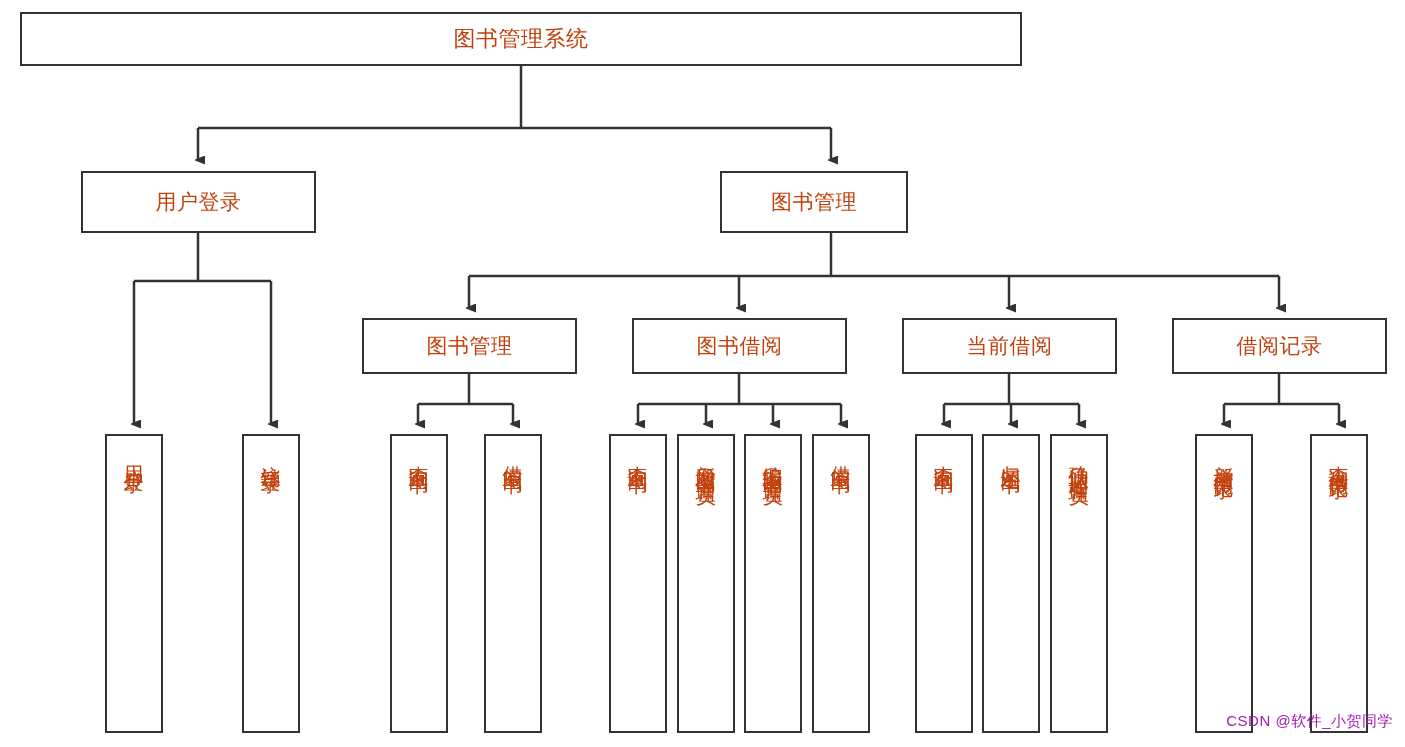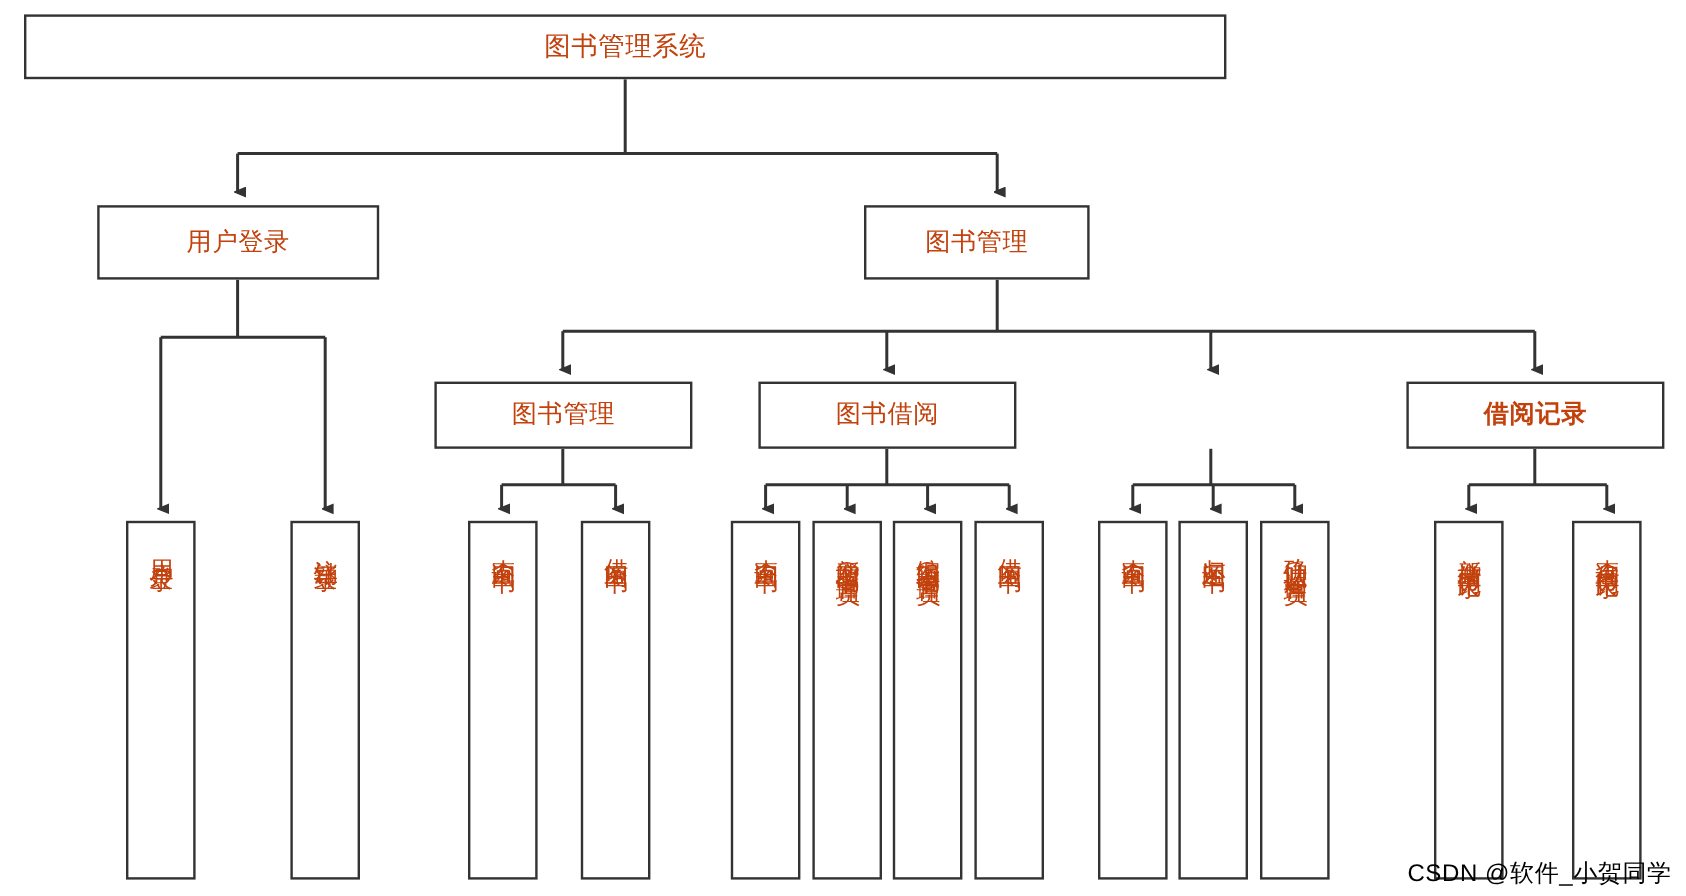--- a/index.html
+++ b/index.html
@@ -52,23 +52,23 @@
     writing-mode: vertical-rl;
     text-orientation: upright;
     font-size: 20px;
     letter-spacing: 3px;
     line-height: 1;
     white-space: nowrap;
   }
   .watermark {
     position: absolute;
     right: 12px;
-    bottom: 6px;
-    font-size: 20px;
-    color: #000000;
+    bottom: 16px;
+    font-size: 15px;
+    color: #a21caf;
     letter-spacing: 0.5px;
     white-space: nowrap;
   }
 </style>
 </head>
 <body>
 
 <div id="canvas">
 
   <svg class="connectors" viewBox="0 0 1405 747" xmlns="http://www.w3.org/2000/svg">
@@ -131,21 +131,24 @@
   <div class="node" style="left:720px; top:171px; width:188px; height:62px;">
     <span class="label">图书管理</span>
   </div>
 
   <div class="node" style="left:362px; top:318px; width:215px; height:56px;">
     <span class="label">图书管理</span>
   </div>
   <div class="node" style="left:632px; top:318px; width:215px; height:56px;text-align:right;">
     <span class="label">图书借阅</span>
   </div>
-  <div class="node" style="left:1172px; top:318px; width:215px; height:56px;font-weight:bold;">
+  <div class="node" style="left:902px; top:318px; width:215px; height:56px;">
+    <span class="label">当前借阅</span>
+  </div>
+  <div class="node" style="left:1172px; top:318px; width:215px; height:56px;">
     <span class="label">借阅记录</span>
   </div>
 
   <div class="node leaf" style="left:105px; top:434px; width:58px; height:299px;">
     <span class="label">用户登录</span>
   </div>
   <div class="node leaf" style="left:242px; top:434px; width:58px; height:299px;">
     <span class="label">注销登录</span>
   </div>
 

